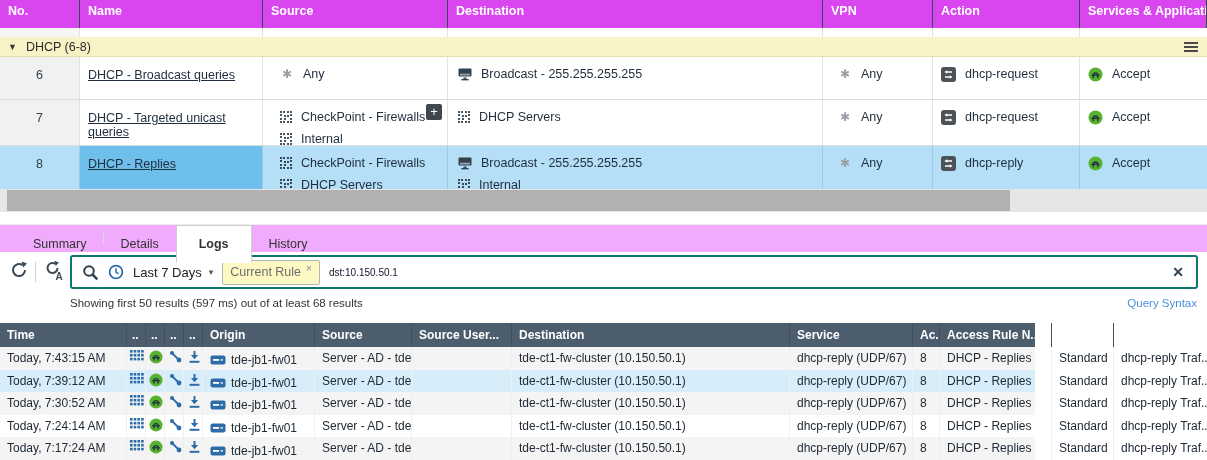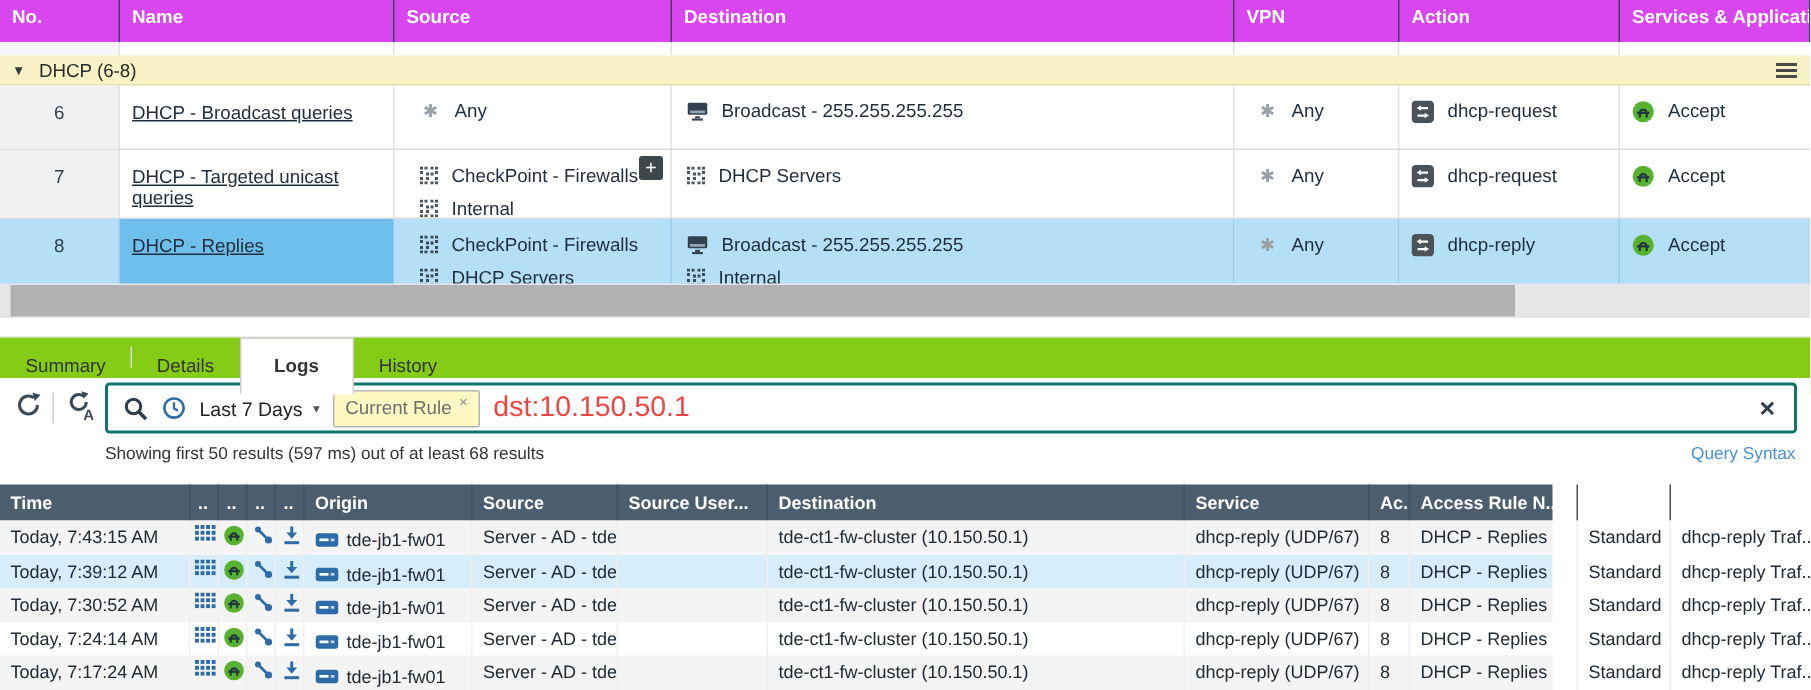--- a/index.html
+++ b/index.html
@@ -32,39 +32,39 @@
   .icon-any { color:#9aa0a6; font-size:12px; width:14px; text-align:center; flex:0 0 14px; }
   .rb-row.selected > div { background:#b4dff7; border-right-color:#9ccbe8; border-bottom:0; }
   .rb-row.selected .cell-no { background:#b4dff7; }
   .rb-row.selected .cell-name { background:#6fbfec; }
   .plus-btn { position:absolute; top:4px; right:5px; width:16px; height:16px; background:#3f464c; color:#fff;
     font-size:13px; line-height:15px; text-align:center; border-radius:2px; cursor:pointer; }
   
   .hscroll { position:absolute; left:0; top:189px; width:1207px; height:23px; background:#e6e6e6; }
   .hscroll .thumb { position:absolute; left:7px; top:1px; width:1003px; height:21px; background:#b1b1b1; }
   
-  .tabs { position:absolute; top:224px; left:0; width:1207px; height:39px; background:#84cc16;
-    border-top:1px solid #ececec; border-bottom:1px solid #d4d4d4; display:flex; padding-left:0; }
+  .tabs { position:absolute; top:224px; left:0; width:1207px; height:39px; background:#f0abfc;
+    border-top:1px solid #ececec; border-bottom:1px solid #d4d4d4; display:flex; padding-left:16px; }
   .tab { padding:0 17px; display:flex; align-items:center; color:#333; cursor:pointer; position:relative; }
   .tab + .tab::before { content:""; position:absolute; left:0; top:6px; height:14px; width:1px; background:#d8d8d8; }
   .tab.active { background:#fff; border:1px solid #cfcfcf; border-bottom:1px solid #fff; font-weight:bold;
     margin-bottom:-1px; z-index:2; padding:0 22px; }
   .tab.active::before, .tab.active + .tab::before { display:none; }
   
   .toolbar { position:absolute; top:252px; left:0; width:1207px; height:42px; background:#fff; }
   .tb-btn { position:absolute; top:8px; cursor:pointer; }
   .tb-sep { position:absolute; left:35px; top:10px; width:1px; height:20px; background:#cfcfcf; }
   .searchbox { position:absolute; left:70px; right:9px; top:3px; height:34px; border:2px solid #0f766e;
     border-radius:3px; background:#fff; display:flex; align-items:center; padding:0 10px; gap:9px; }
   .range-label { font-size:13px; color:#222; }
   .chev { font-size:9px; color:#555; margin-left:-2px; }
   .chip { display:flex; align-items:flex-start; gap:5px; border:1px solid #b5b5b5; background:#fef9c3;
     color:#6e6e6e; border-radius:2px; padding:4px 7px 5px; font-size:12.5px; cursor:pointer; }
   .chip .chip-x { font-size:10px; line-height:8px; color:#8a8a8a; }
-  .query { flex:1; font-size:19px; color:#ef4444; }
+  .query { flex:1; font-size:10px; color:#0f172a; }
   .clear-x { font-weight:bold; color:#2f3e4c; font-size:14px; cursor:pointer; padding:0 2px; }
   
   .statusrow { position:absolute; top:297px; left:70px; right:10px; height:16px; font-size:11.5px; color:#333;
     display:flex; justify-content:space-between; }
   .qsyntax { color:#4a90d9; cursor:pointer; }
   
   .lg-grid { display:grid; grid-template-columns:127px 19px 19px 19px 19px 112px 97px 100px 278px 123px 27px 112px 62px 93px; }
   .logs { position:absolute; top:323px; left:0; width:1035px; }
   .lg-header { height:24px; background:#4c5d6e; color:#fff; font-weight:bold; font-size:12px; }
   .lg-header > div { padding:5px 0 0 7px; border-right:1px solid #41525f; white-space:nowrap; overflow:hidden; }

